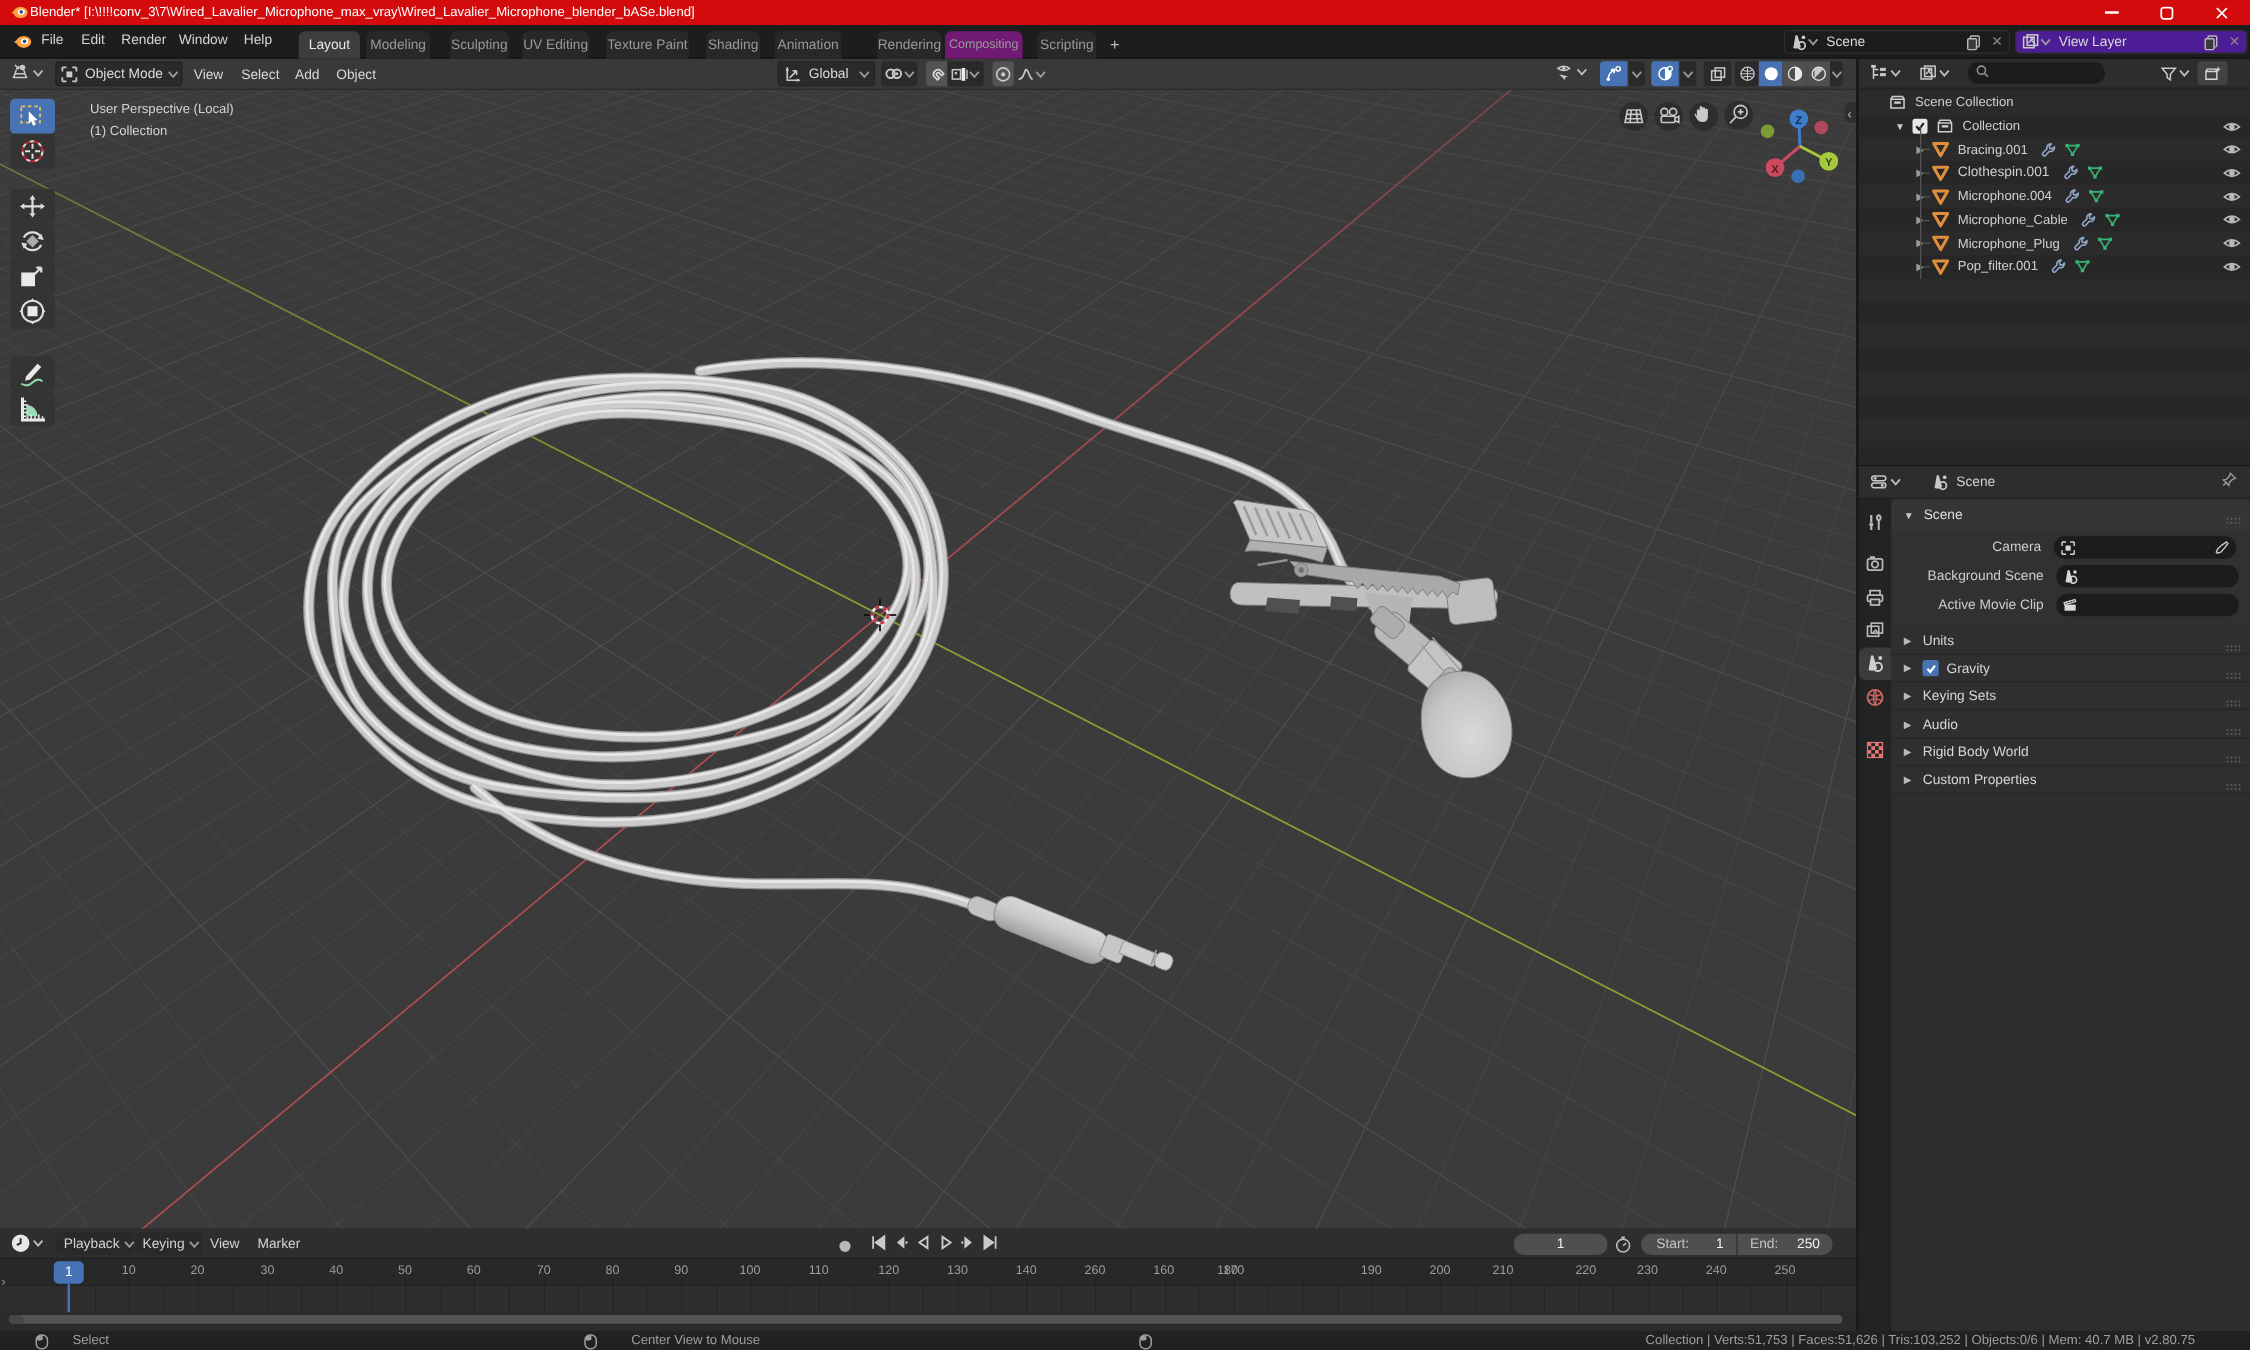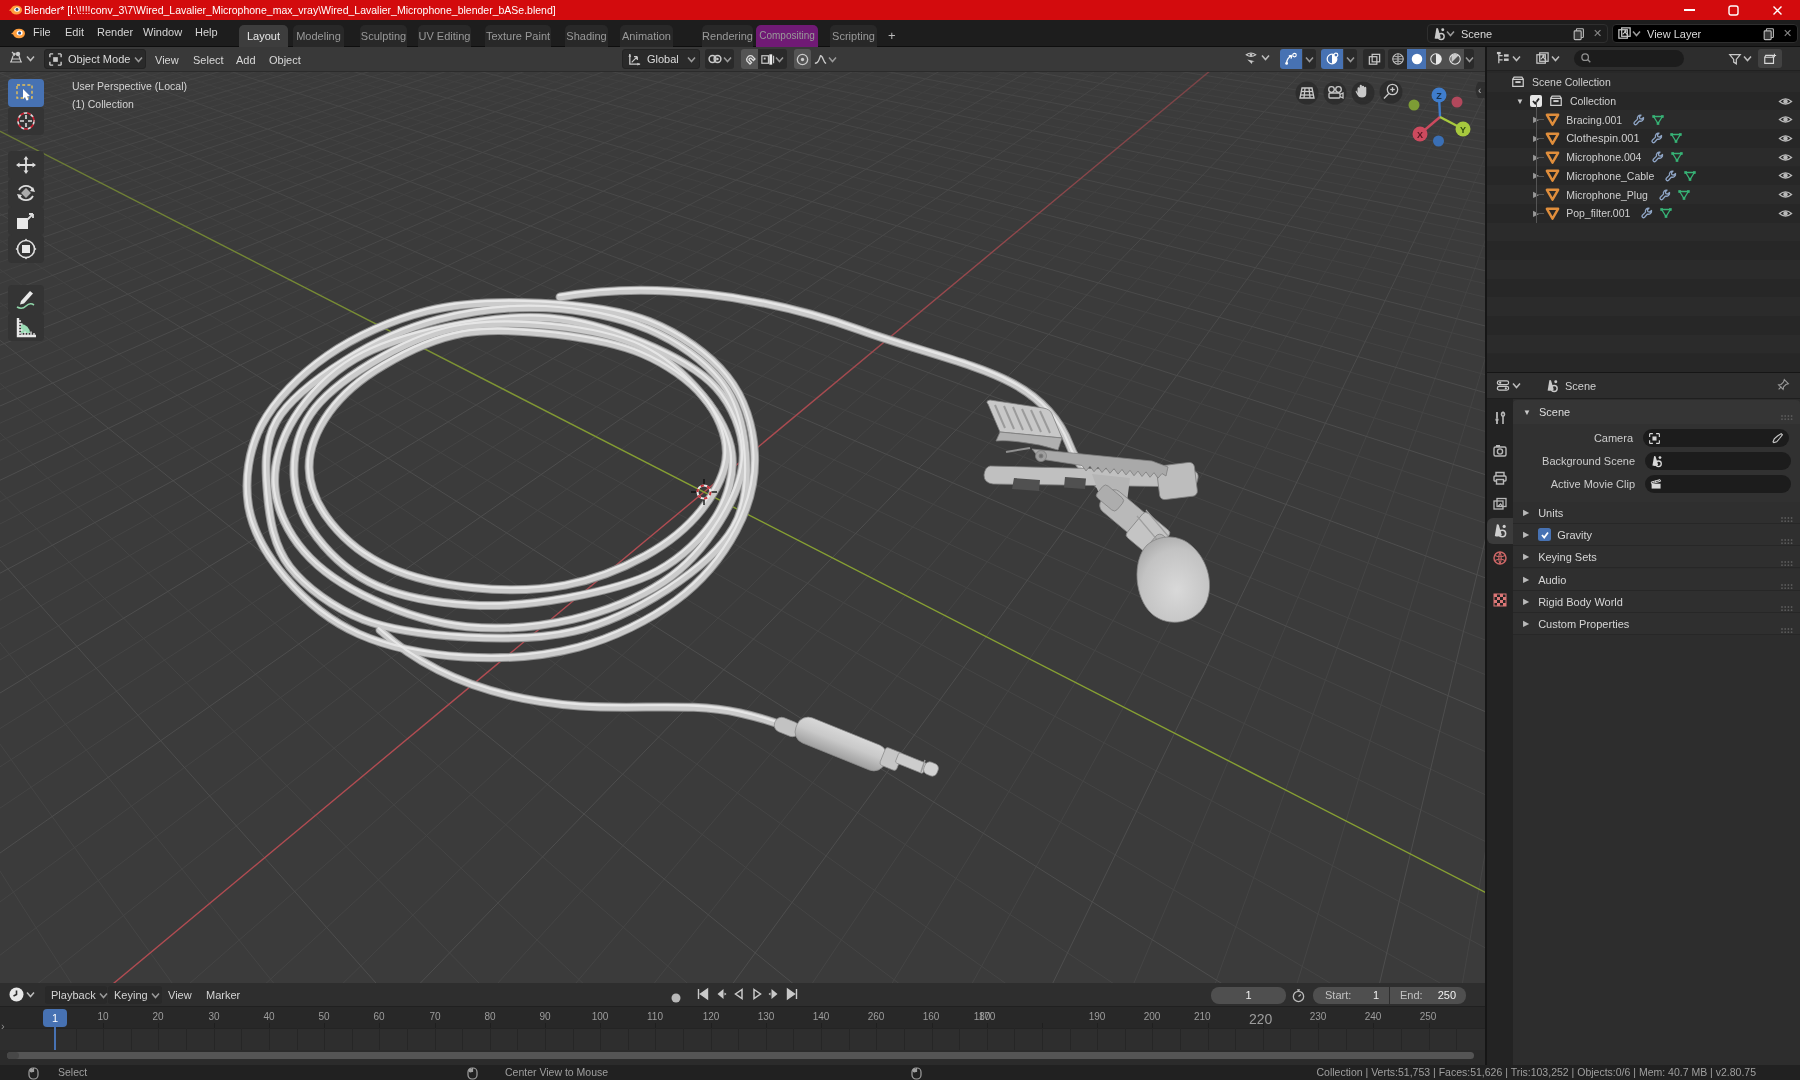--- a/index.html
+++ b/index.html
@@ -408,21 +408,21 @@
         </svg>
         <span style="margin-left:6px;font-size:11px;color:#d9d9d9">Scene</span>
         <span style="position:absolute;left:144px;display:flex">
           <svg width="14" height="14" viewBox="0 0 16 16">
             <rect x="5" y="2" width="8" height="10" rx="1" fill="none" stroke="#b9b9b9" stroke-width="1.3"></rect>
             <rect x="2.5" y="4.5" width="8" height="10" rx="1" fill="#3a3a3a" stroke="#b9b9b9" stroke-width="1.3"></rect>
           </svg>
         </span>
         <span style="position:absolute;left:165px;color:#888;font-size:11px">✕</span>
       </div>
-      <div style="position:absolute;left:1612px;top:4px;width:186px;height:19px;background:#000000;border:1px solid #2f2f2f;border-radius:4px;display:flex;align-items:center">
+      <div style="position:absolute;left:1612px;top:4px;width:186px;height:19px;background:#4c1d95;border:1px solid #2f2f2f;border-radius:4px;display:flex;align-items:center">
         <span style="margin-left:4px;display:flex">
           <svg width="15" height="15" viewBox="0 0 16 16">
             <rect x="2" y="4" width="9" height="9" fill="none" stroke="#c9c9c9" stroke-width="1.3"></rect>
             <rect x="5" y="2" width="9" height="9" fill="none" stroke="#c9c9c9" stroke-width="1.3"></rect>
             <circle cx="9" cy="5.5" r="1.2" fill="#c9c9c9"></circle>
             <path d="M 6 9 L 8.5 6.5 L 12 10" stroke="#c9c9c9" stroke-width="1.2" fill="none"></path>
           </svg>
         </span>
         <svg width="9" height="7" viewBox="0 0 9 7" style="flex:0 0 auto">
           <path d="M 1 1.5 L 4.5 5.5 L 8 1.5" fill="none" stroke="#9a9a9a" stroke-width="1.5"></path>
@@ -1142,21 +1142,21 @@
       <span style="position:absolute;left:697px;top:28px;width:28px;text-align:center;font-size:10px;color:#9d9d9d">120</span>
       <span style="position:absolute;left:752px;top:28px;width:28px;text-align:center;font-size:10px;color:#9d9d9d">130</span>
       <span style="position:absolute;left:807px;top:28px;width:28px;text-align:center;font-size:10px;color:#9d9d9d">140</span>
       <span style="position:absolute;left:862px;top:28px;width:28px;text-align:center;font-size:10px;color:#9d9d9d">260</span>
       <span style="position:absolute;left:917px;top:28px;width:28px;text-align:center;font-size:10px;color:#9d9d9d">160</span>
       <span style="position:absolute;left:973px;top:28px;width:28px;text-align:center;font-size:10px;color:#9d9d9d">170</span>
       <span style="position:absolute;left:968px;top:28px;width:28px;text-align:center;font-size:10px;color:#9d9d9d">180</span>
       <span style="position:absolute;left:1083px;top:28px;width:28px;text-align:center;font-size:10px;color:#9d9d9d">190</span>
       <span style="position:absolute;left:1138px;top:28px;width:28px;text-align:center;font-size:10px;color:#9d9d9d">200</span>
       <span style="position:absolute;left:1194px;top:28px;width:28px;text-align:left;font-size:10px;color:#9d9d9d">210</span>
-      <span style="position:absolute;left:1249px;top:28px;width:28px;text-align:left;font-size:14px;color:#9d9d9d">220</span>
+      <span style="position:absolute;left:1249px;top:28px;width:28px;text-align:right;font-size:10px;color:#9d9d9d">220</span>
       <span style="position:absolute;left:1304px;top:28px;width:28px;text-align:center;font-size:10px;color:#9d9d9d">230</span>
       <span style="position:absolute;left:1359px;top:28px;width:28px;text-align:center;font-size:10px;color:#9d9d9d">240</span>
       <span style="position:absolute;left:1414px;top:28px;width:28px;text-align:center;font-size:10px;color:#9d9d9d">250</span>
       <div style="position:absolute;left:103.2px;top:40px;width:1px;height:5px;background:#1f1f1f"></div>
       <div style="position:absolute;left:158.4px;top:40px;width:1px;height:5px;background:#1f1f1f"></div>
       <div style="position:absolute;left:213.6px;top:40px;width:1px;height:5px;background:#1f1f1f"></div>
       <div style="position:absolute;left:268.9px;top:40px;width:1px;height:5px;background:#1f1f1f"></div>
       <div style="position:absolute;left:324.1px;top:40px;width:1px;height:5px;background:#1f1f1f"></div>
       <div style="position:absolute;left:379.3px;top:40px;width:1px;height:5px;background:#1f1f1f"></div>
       <div style="position:absolute;left:434.5px;top:40px;width:1px;height:5px;background:#1f1f1f"></div>

